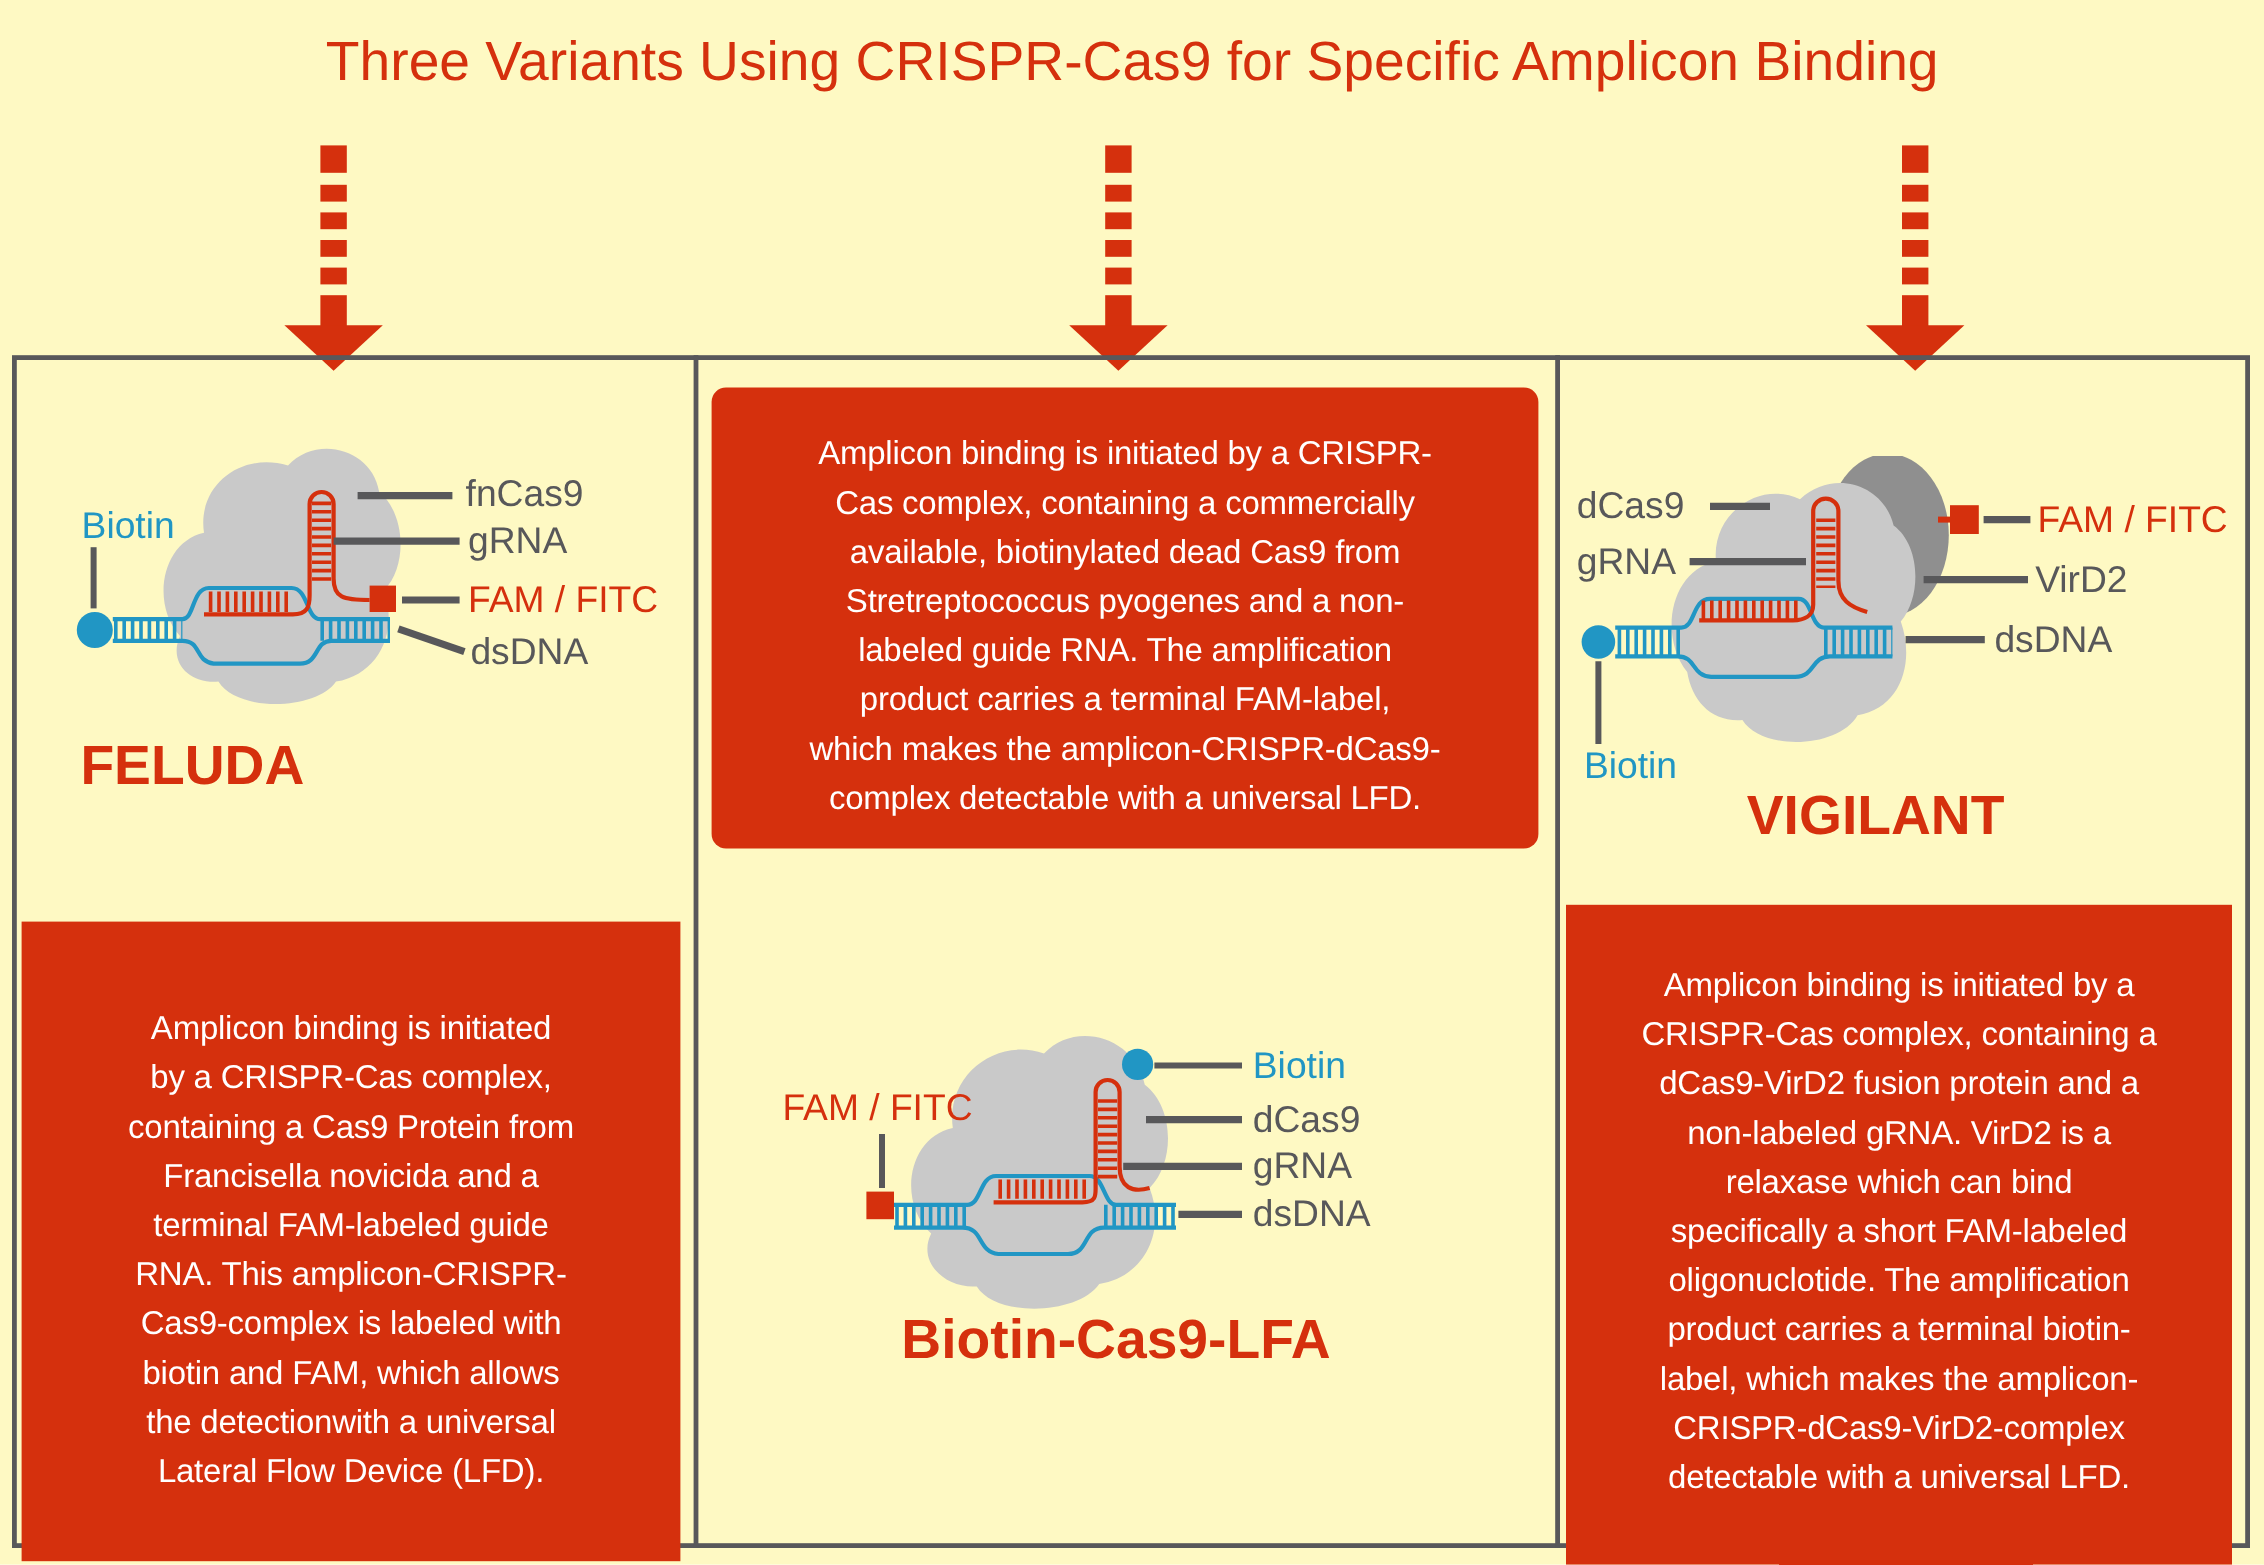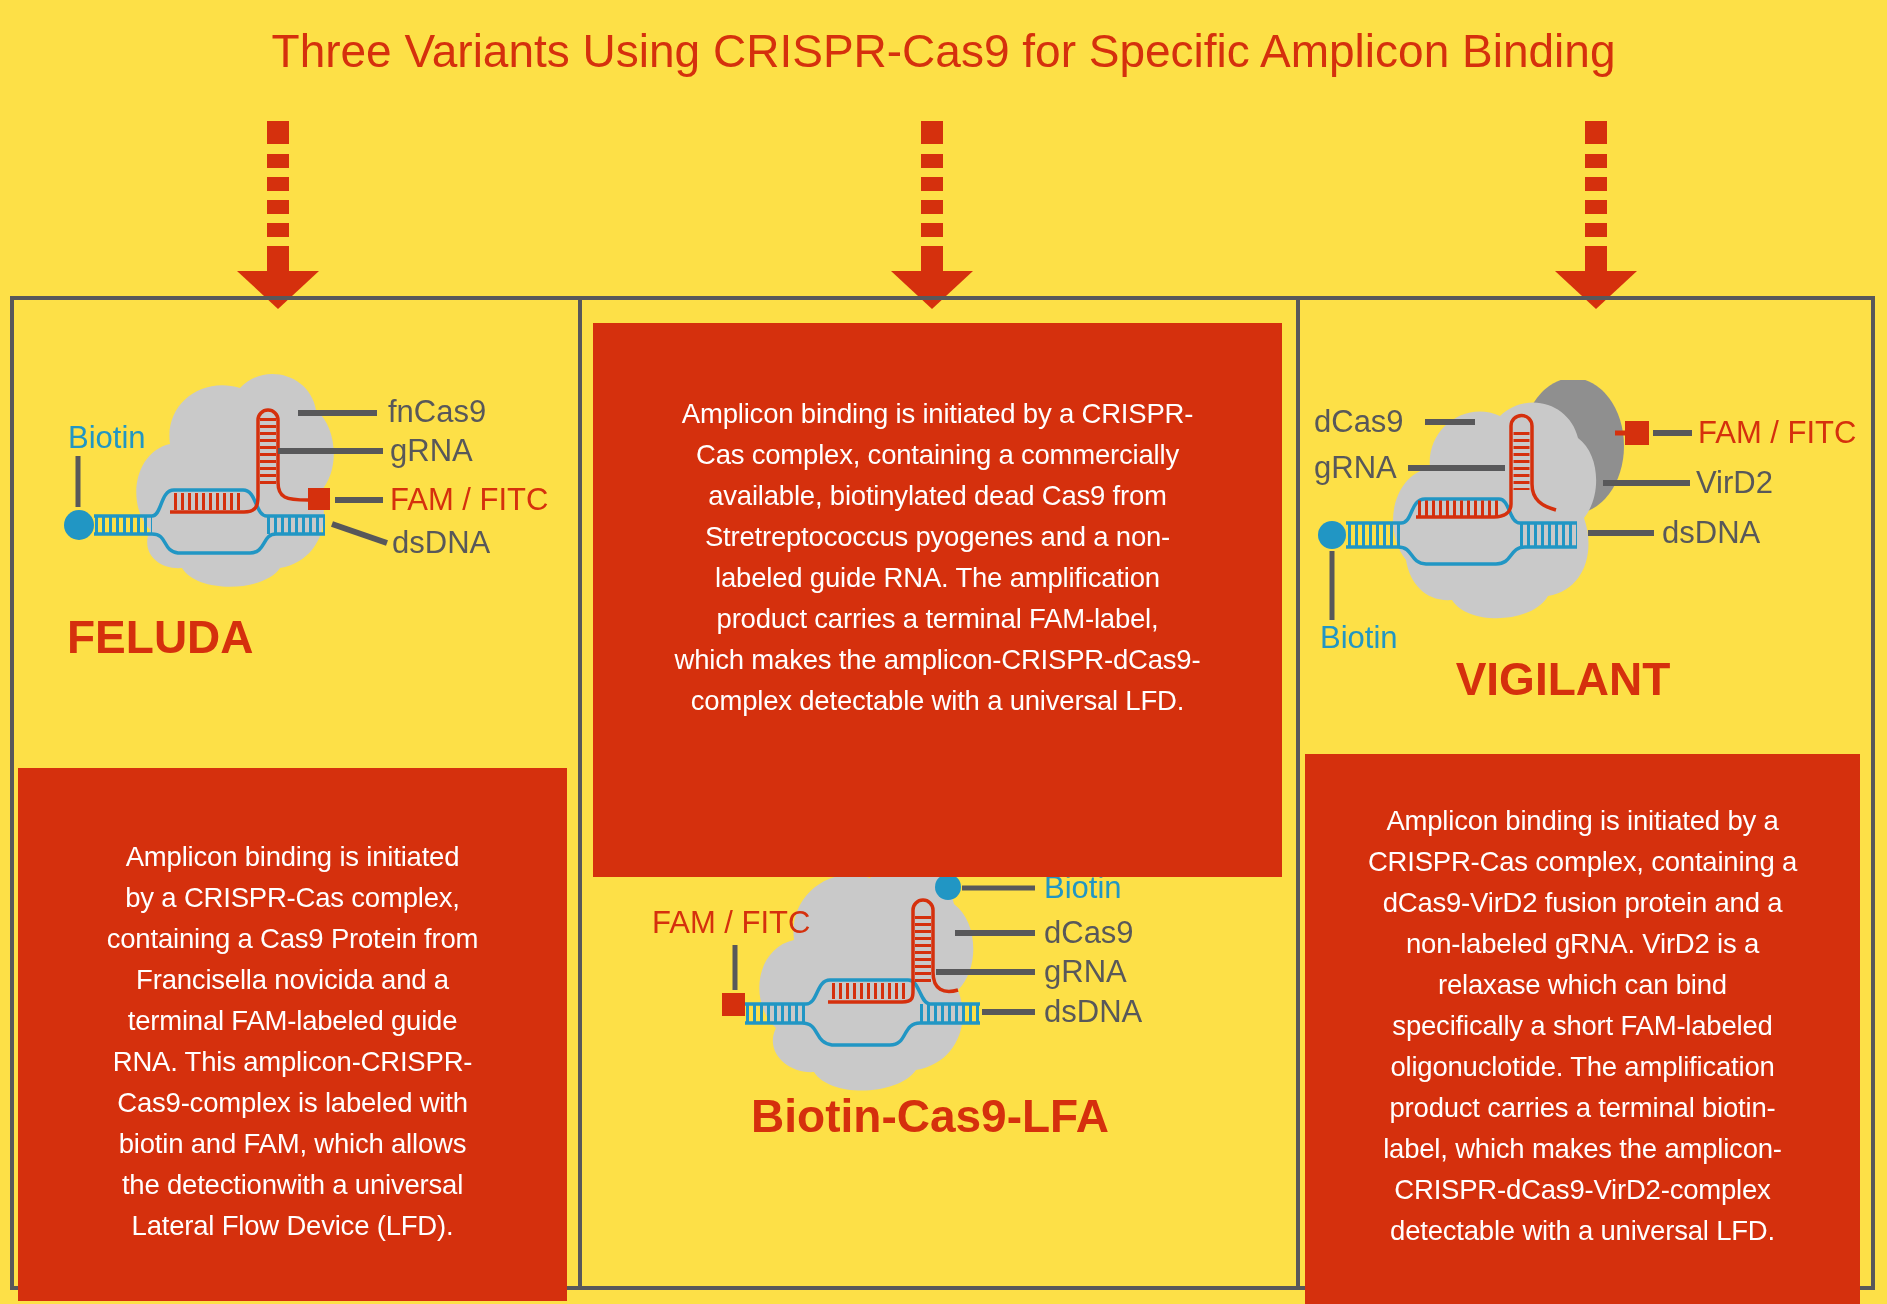--- a/index.html
+++ b/index.html
@@ -1,32 +1,32 @@
 <!DOCTYPE html>
 <html><head>
 <meta charset="utf-8">
 <style>
   html,body{margin:0;padding:0;background:#ffffff;}
-  .stage{position:relative;width:1887px;height:1304px;background:#fde047;overflow:hidden;
+  .stage{position:relative;width:1887px;height:1304px;background:#fef9c3;overflow:hidden;
          font-family:"Liberation Sans",sans-serif;}
   .fig-title{position:absolute;left:0;top:24px;width:100%;text-align:center;
          font-size:46px;font-weight:400;color:#d5300d;letter-spacing:0px;}
   .frame{position:absolute;left:10px;top:296px;width:1865px;height:994px;
          border:4px solid #58585a;box-sizing:border-box;background:transparent;}
   .divider{position:absolute;top:296px;width:4px;height:994px;background:#58585a;}
   .divider.d1{left:578px;}
   .divider.d2{left:1296px;}
   .arrow{position:absolute;top:121px;width:84px;height:190px;}
   .arrow .red{fill:#d5300d;}
   .arrow.a1{left:236px;} .arrow.a2{left:890px;} .arrow.a3{left:1554px;}
   .desc{position:absolute;background:#d5300d;color:#ffffff;text-align:center;
         font-size:27.5px;line-height:41px;letter-spacing:-0.2px;white-space:pre-line;
         box-sizing:border-box;}
   .desc.p0{left:18px;top:740px;width:549px;height:533px;padding-top:68px;margin-top:28px;}
-  .desc.p1{left:593px;top:323px;width:689px;height:554px;padding-top:70px;}
+  .desc.p1{left:593px;top:323px;width:689px;height:384px;padding-top:34px;border-radius:12px;}
   .desc.p2{left:1305px;top:754px;width:555px;height:602px;padding-top:46px;}
   .diag{position:absolute;}
   .diag.s0{left:10px;top:300px;width:570px;height:440px;}
   .diag.s1{left:580px;top:800px;width:718px;height:350px;}
   .diag.s2{left:1298px;top:380px;width:579px;height:380px;}
   
   .blob{fill:#c9c9c9;stroke:none;}
   .blob-dark{fill:#8f8f8f;stroke:none;}
   .b-strand{stroke:#2196c4;stroke-width:3.5;fill:none;}
   .b-rung{stroke:#2196c4;stroke-dasharray:3 4;fill:none;}

